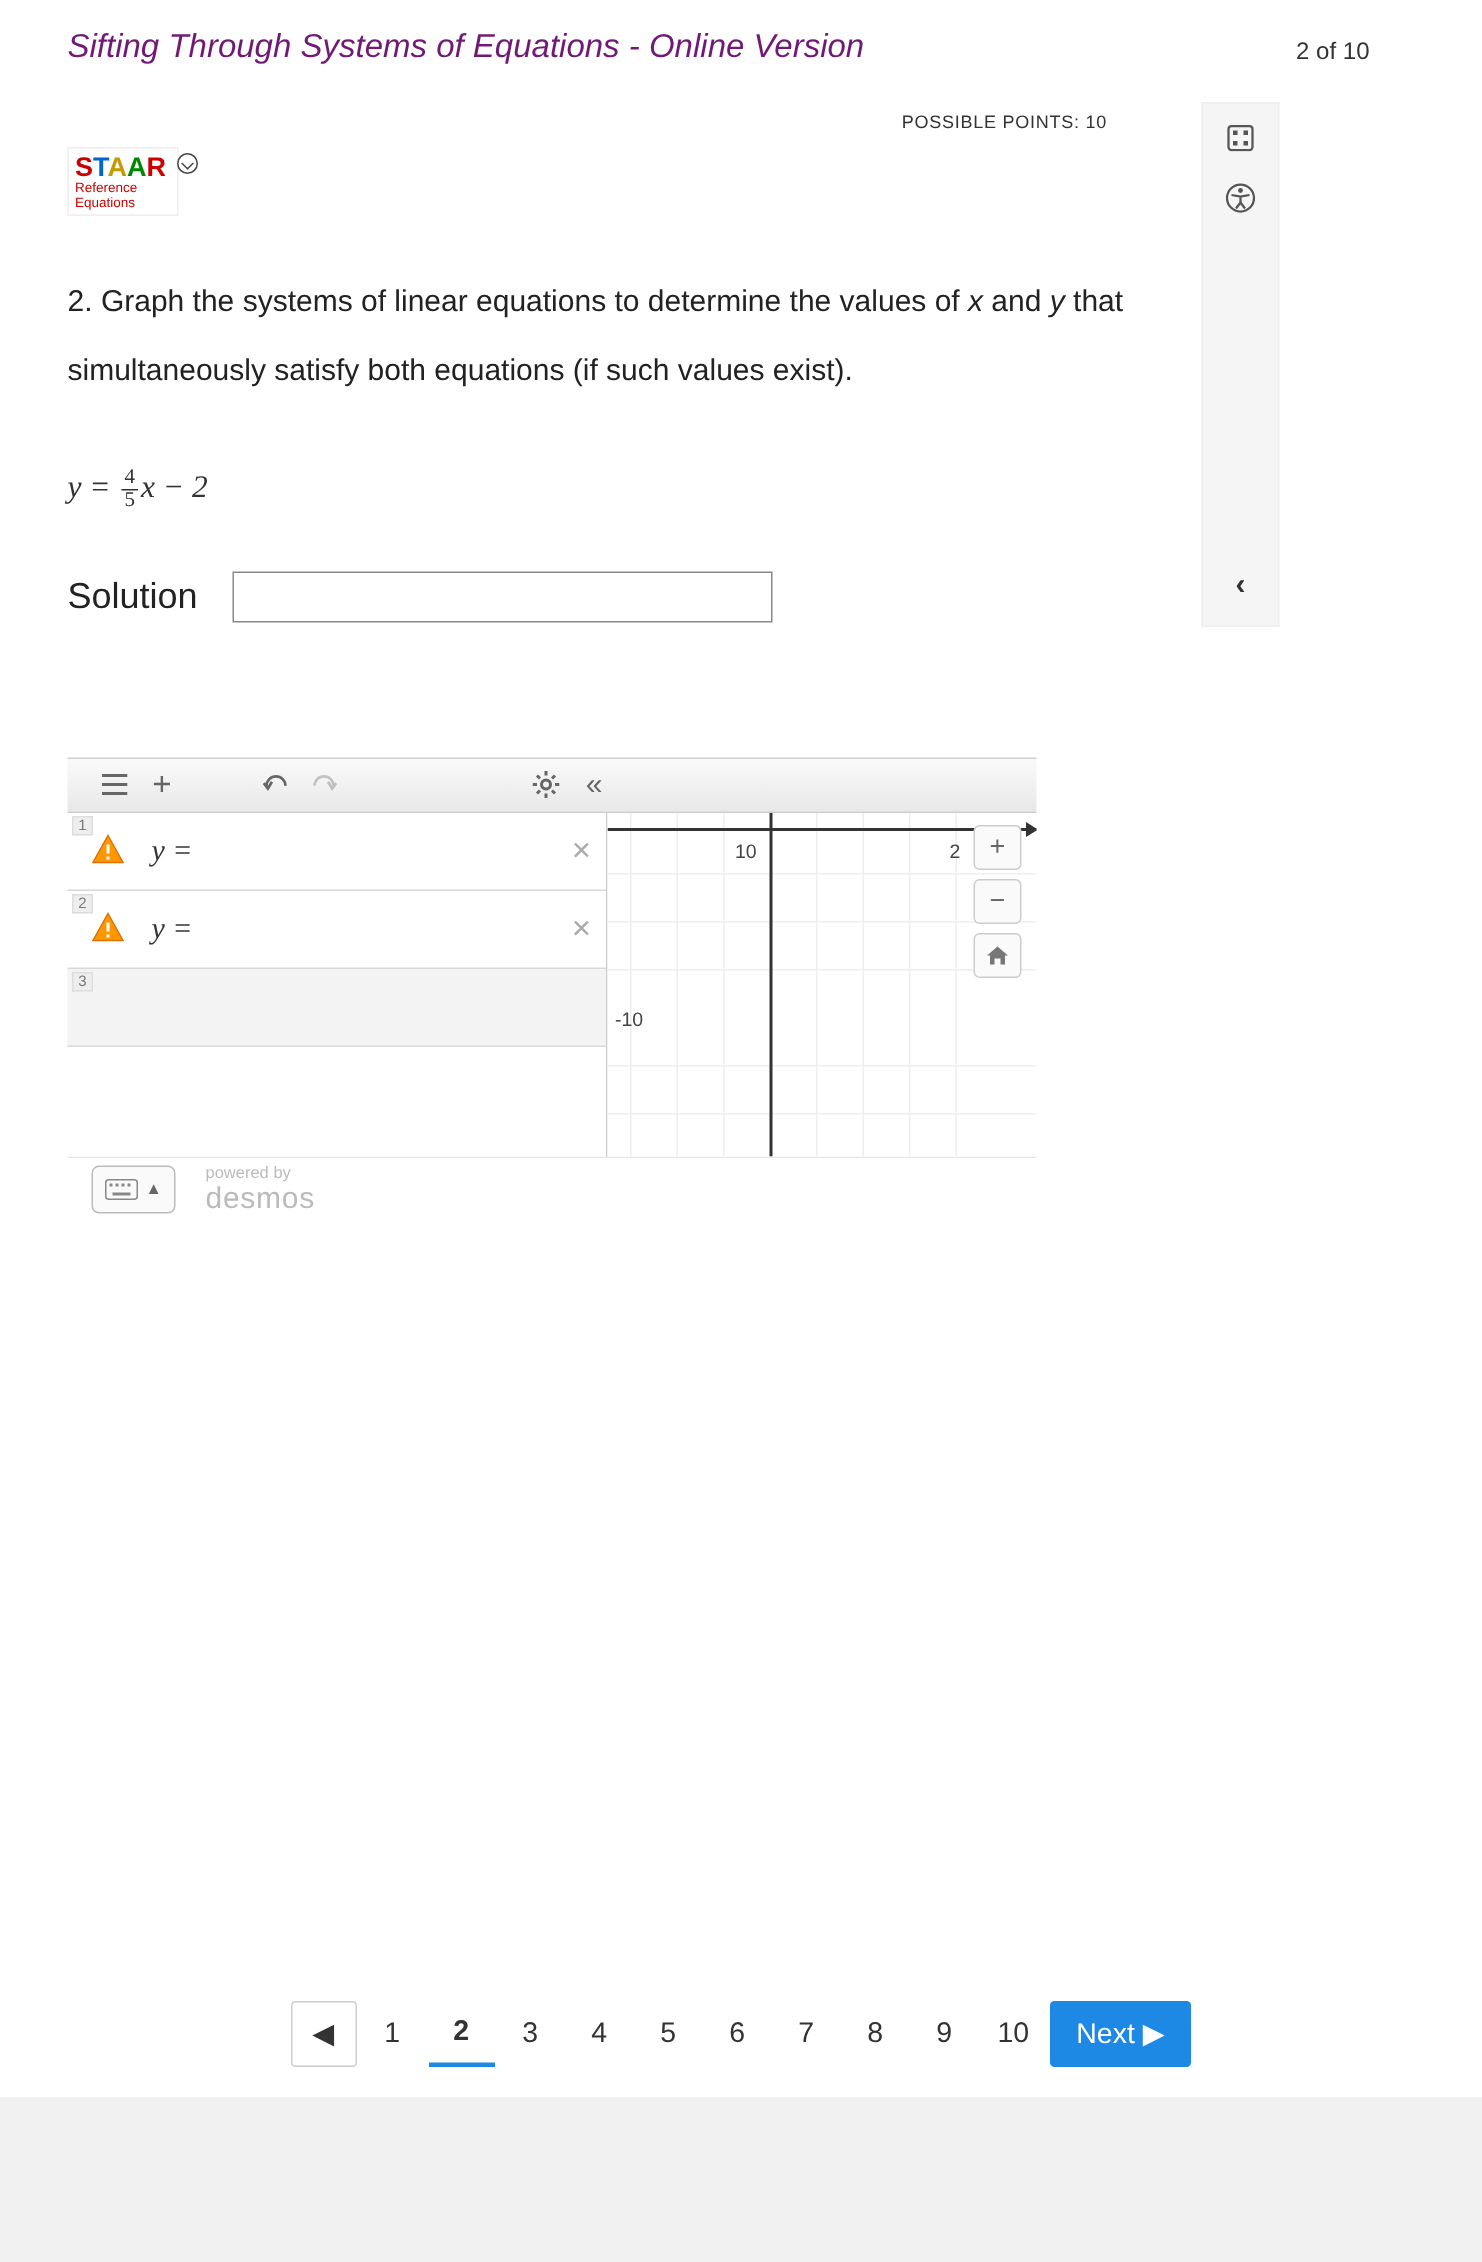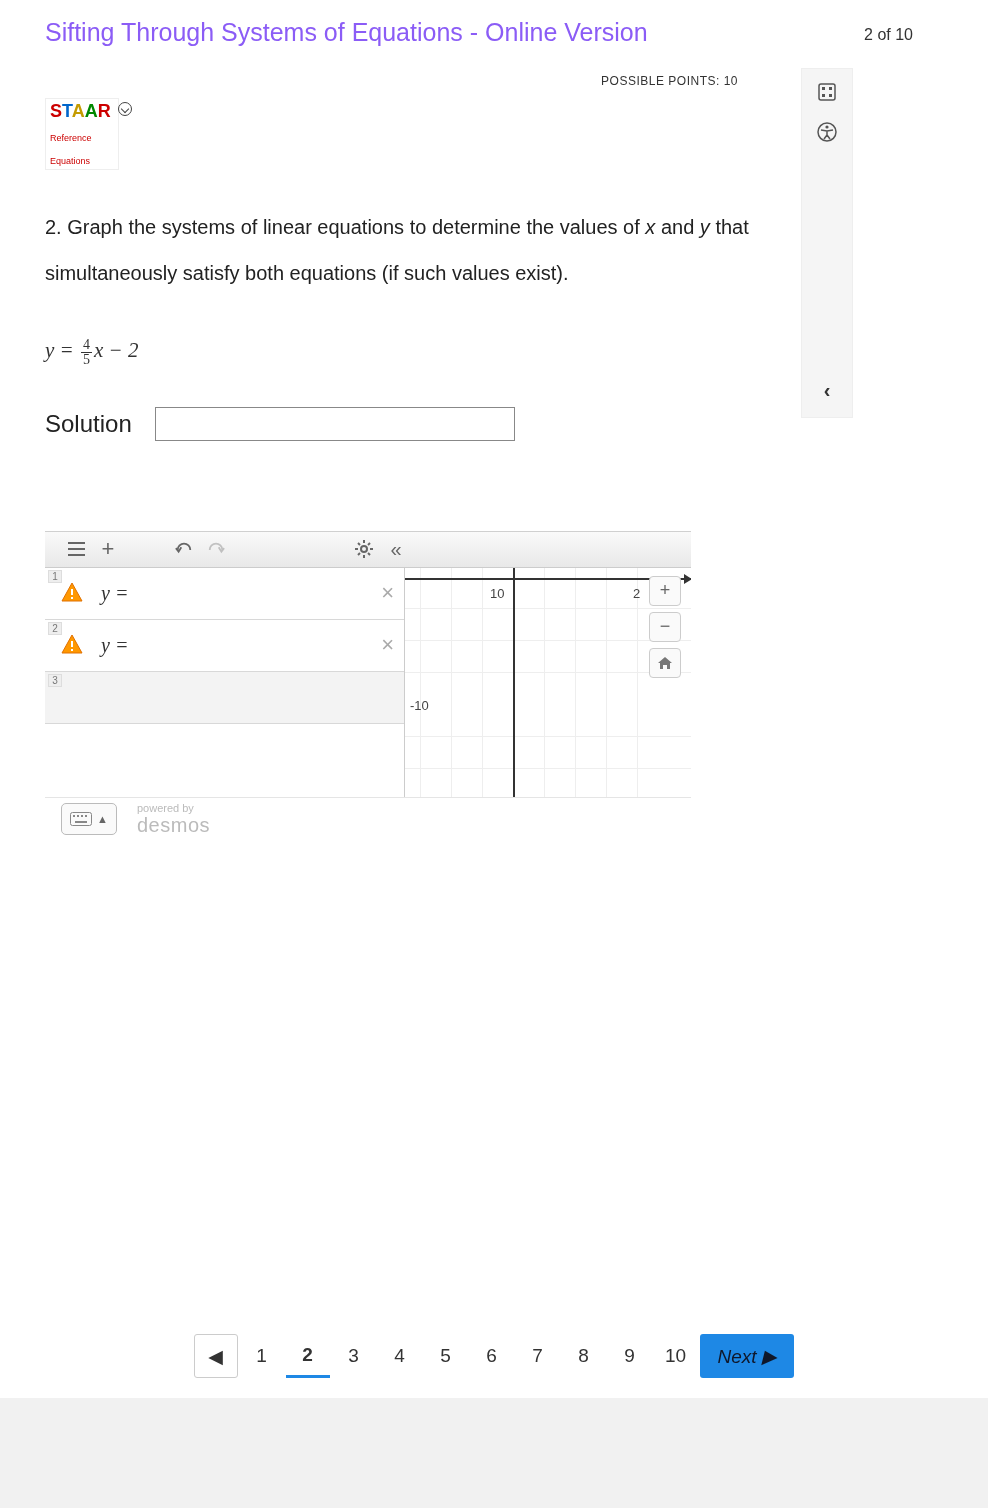--- a/index.html
+++ b/index.html
@@ -17,24 +17,25 @@
     height: 1508px;
     position: relative;
   }
   .header {
     padding: 18px 0 0 45px;
     height: 58px;
     display: flex;
     align-items: flex-start;
   }
   .title {
-    font-size: 25px;
+    font-size: 22px;
     font-weight: 400;
-    color: #8b5cf6;
+    color: #701a75;
     flex: 1;
+    font-style: italic;
   }
   .pager-top {
     font-size: 16px;
     color: #333;
     padding-right: 75px;
     padding-top: 8px;
     margin-left: 26px;
   }
   .content-wrap {
     display: flex;
@@ -89,21 +90,21 @@
     font-weight: 700;
     font-size: 18px;
     white-space: nowrap;
   }
   .staar-top .s1{color:#cc0000}.staar-top .s2{color:#0066cc}.staar-top .s3{color:#c49b00}.staar-top .s4{color:#008800}.staar-top .s5{color:#cc0000}
   .staar-circ {
     display:inline-block;width:14px;height:14px;border:1.5px solid #444;border-radius:50%;
     vertical-align:top;margin-left:2px;position:relative;
   }
   .staar-circ::after{content:"";position:absolute;left:3px;top:3px;width:5px;height:5px;border-left:1.5px solid #444;border-bottom:1.5px solid #444;transform:rotate(-45deg)}
-  .staar-sub{color:#c00;font-size:9px;line-height:1.05;margin-top:14px}
+  .staar-sub{color:#c00;font-size:9px;line-height:1.05;margin-top:1px}
 
   .qtext {
     font-size: 20px;
     line-height: 2.3;
     color: #222;
     padding-top: 34px;
     padding-right: 30px;
   }
   .qtext .ital { font-style: italic; }
   .note {
@@ -216,22 +217,22 @@
   }
   .nav-btn{
     height:44px;min-width:44px;border:1px solid #ccc;background:#fff;
     display:flex;align-items:center;justify-content:center;border-radius:3px;
   }
   .nav-num{
     width:44px;height:44px;display:flex;align-items:center;justify-content:center;
   }
   .nav-num.current{font-weight:700;border-bottom:3px solid #1e88e5}
   .nav-next{
-    height:44px;padding:0 18px;background:#1e88e5;color:#0f172a;border-radius:3px;
-    display:flex;align-items:center;gap:6px;margin-left:10px;font-style:italic;
+    height:44px;padding:0 18px;background:#1e88e5;color:#ffffff;border-radius:3px;
+    display:flex;align-items:center;gap:6px;margin-left:10px;
   }
   .nav-group{display:flex;align-items:center}
   .nav-group > *{margin:0 1px}
 
   .footer-band{
     position:absolute;left:0;right:0;bottom:0;height:110px;background:#f1f1f1;
   }
 </style>
 </head>
 <body>

